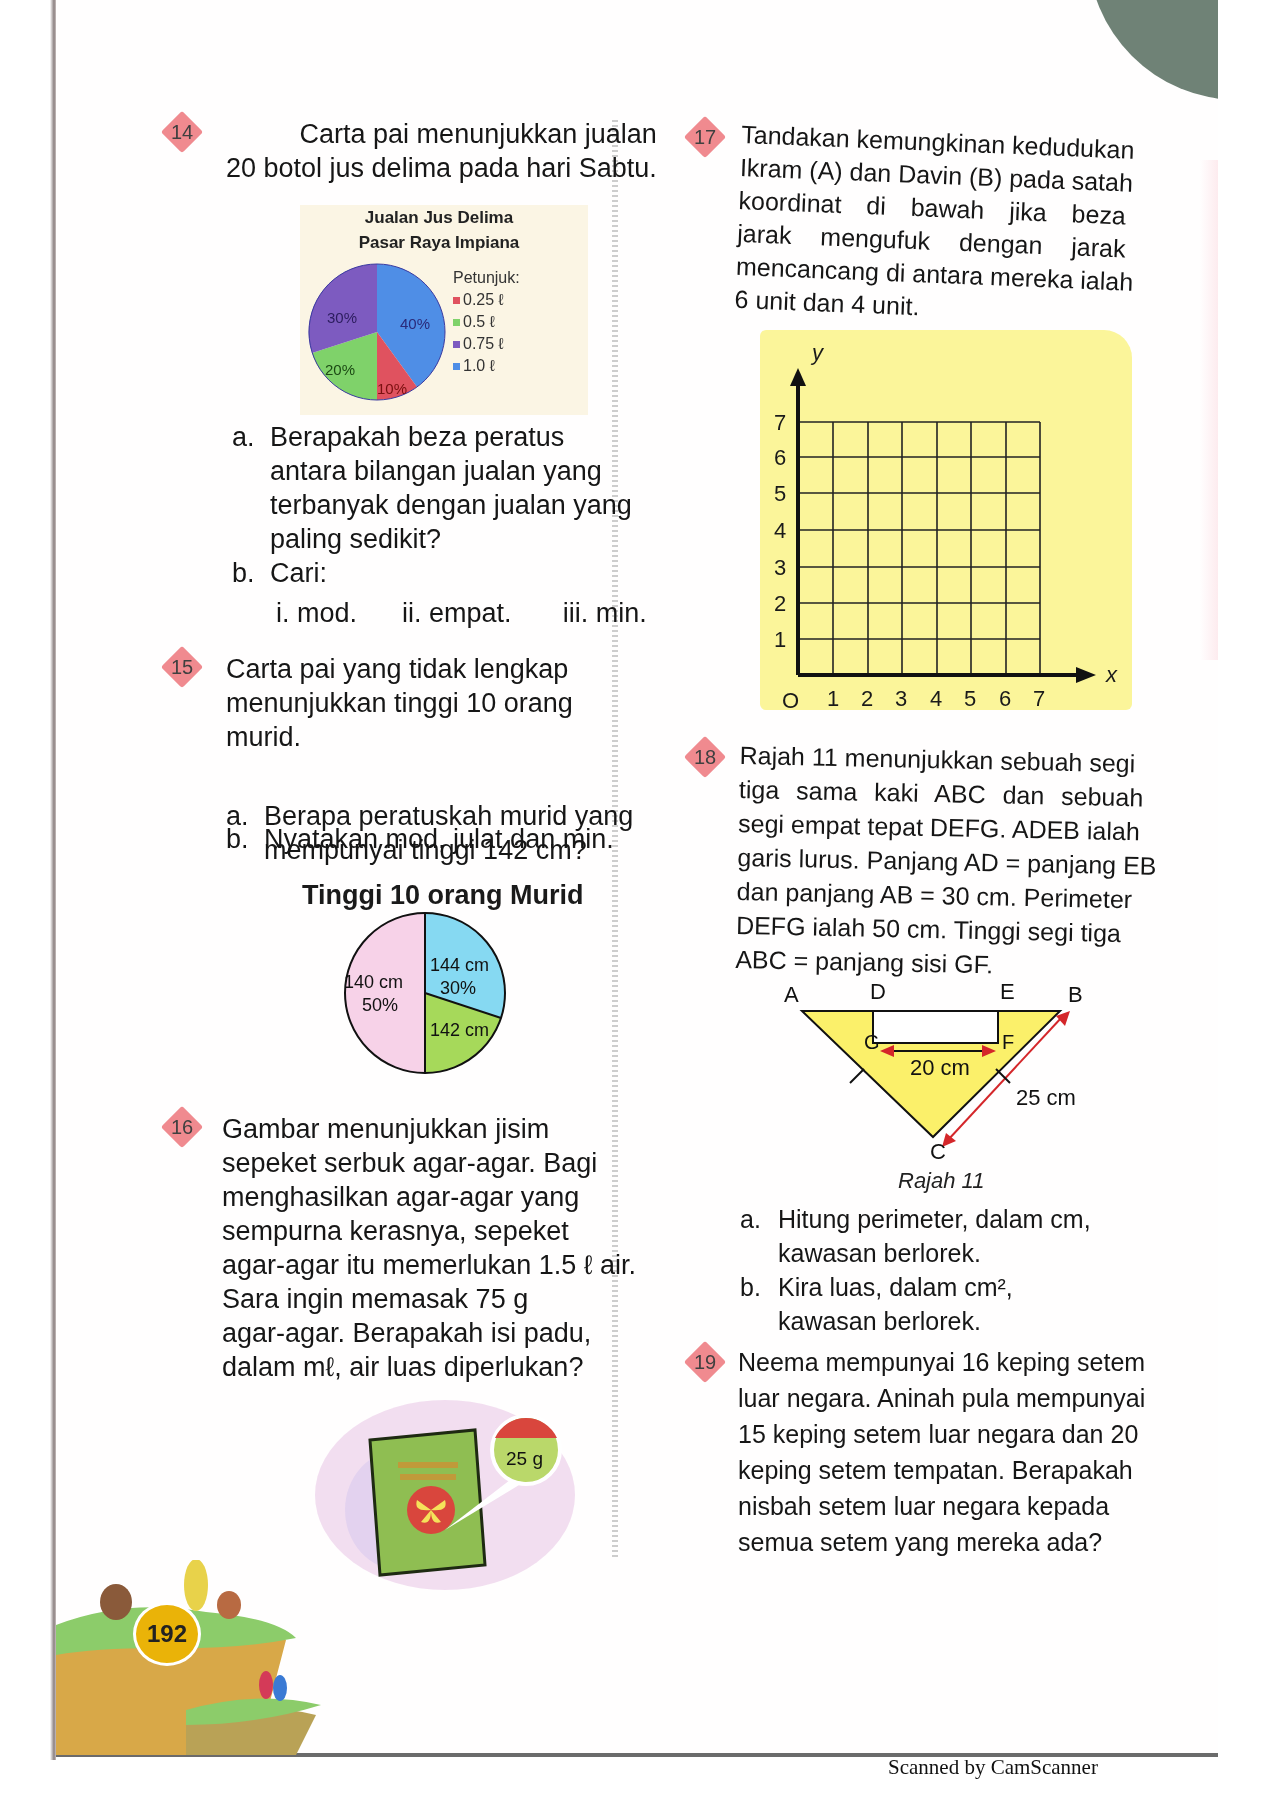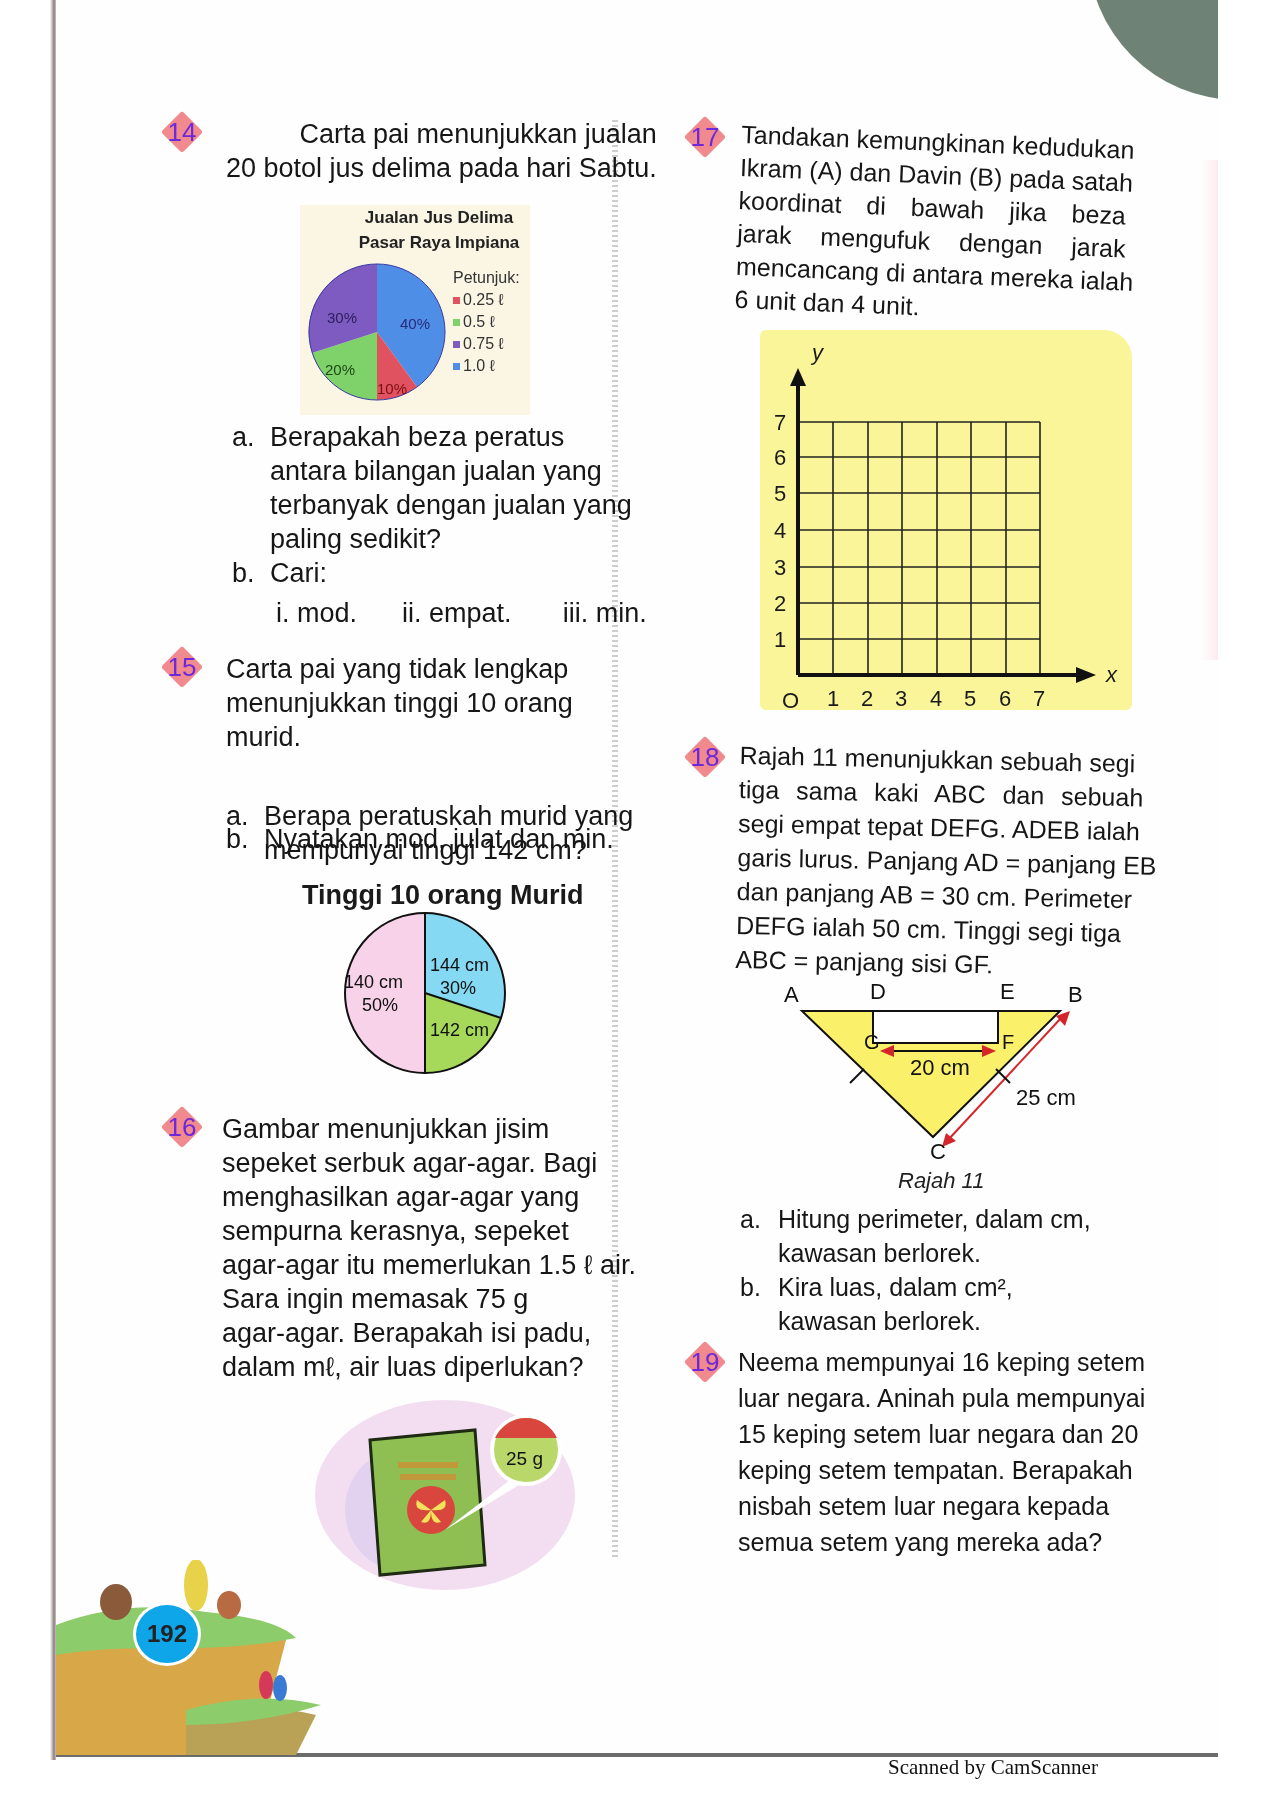--- a/index.html
+++ b/index.html
@@ -19,40 +19,40 @@
 
   
   .divider { position: absolute; left: 612px; top: 120px; width: 6px; height: 1440px;
     background-image: repeating-linear-gradient(to bottom, #b8b8b8 0 2px, transparent 2px 5px); opacity: 0.7; }
 
   
   .badge { position: absolute; width: 44px; height: 44px; }
   .badge .dia { position: absolute; left: 7px; top: 7px; width: 30px; height: 30px; background: #f08a8f;
     transform: rotate(45deg); border-radius: 3px; }
   .badge .num { position: absolute; left: 0; top: 0; width: 44px; height: 44px; line-height: 44px; text-align: center;
-    font-size: 26px; color: #6d28d9; font-family: "Liberation Sans", sans-serif; }
+    font-size: 20px; color: #404040; font-family: "Liberation Sans", sans-serif; }
 
   .q-text { position: absolute; font-family: "Liberation Sans", sans-serif; font-size: 27px; line-height: 34px; color: #161616; }
   .sub-text { position: absolute; font-family: "Liberation Sans", sans-serif; font-size: 27px; line-height: 34px; color: #161616; }
   .sub-text .lbl { display: inline-block; width: 38px; }
   .sub-text .ind { padding-left: 38px; display: block; }
 
   
-  .chart-card { position: absolute; left: 300px; top: 205px; width: 230px; height: 210px; background: #fbf5e4; padding-left: 48px; }
+  .chart-card { position: absolute; left: 300px; top: 205px; width: 288px; height: 210px; background: #fbf5e4; padding-left: 48px; }
   .chart-title { position: absolute; left: 0; width: 278px; text-align: center; font-size: 17px; font-weight: bold; color: #222;
     font-family: "Liberation Sans", sans-serif; }
   .legend { position: absolute; left: 153px; top: 62px; font-family: "Liberation Sans", sans-serif; font-size: 16px; color: #333; line-height: 22px; }
   .legend .sw { display: inline-block; width: 7px; height: 7px; margin-right: 3px; vertical-align: middle; }
 
   .fig-title { position: absolute; font-family: "Liberation Sans", sans-serif; font-size: 27px; font-weight: bold; color: #1a1a1a; }
   .svg-abs { position: absolute; }
   .caption { position: absolute; font-family: "Liberation Sans", sans-serif; font-style: italic; font-size: 22px; color: #222; }
 
   .page-num { position: absolute; left: 133px; top: 1602px; width: 68px; height: 64px; border-radius: 50%;
-    background: #0ea5e9; border: 3px solid #fff; text-align: center; line-height: 58px; font-size: 24px; font-weight: bold; color: #222;
+    background: #eab308; border: 3px solid #fff; text-align: center; line-height: 58px; font-size: 24px; font-weight: bold; color: #222;
     font-family: "Liberation Sans", sans-serif; }
 </style>
 </head>
 <body>
 
 <div class="scan-left-edge"></div>
 <div class="page">
   <div class="page-corner"></div>
   <div class="right-tint"></div>
 </div>

